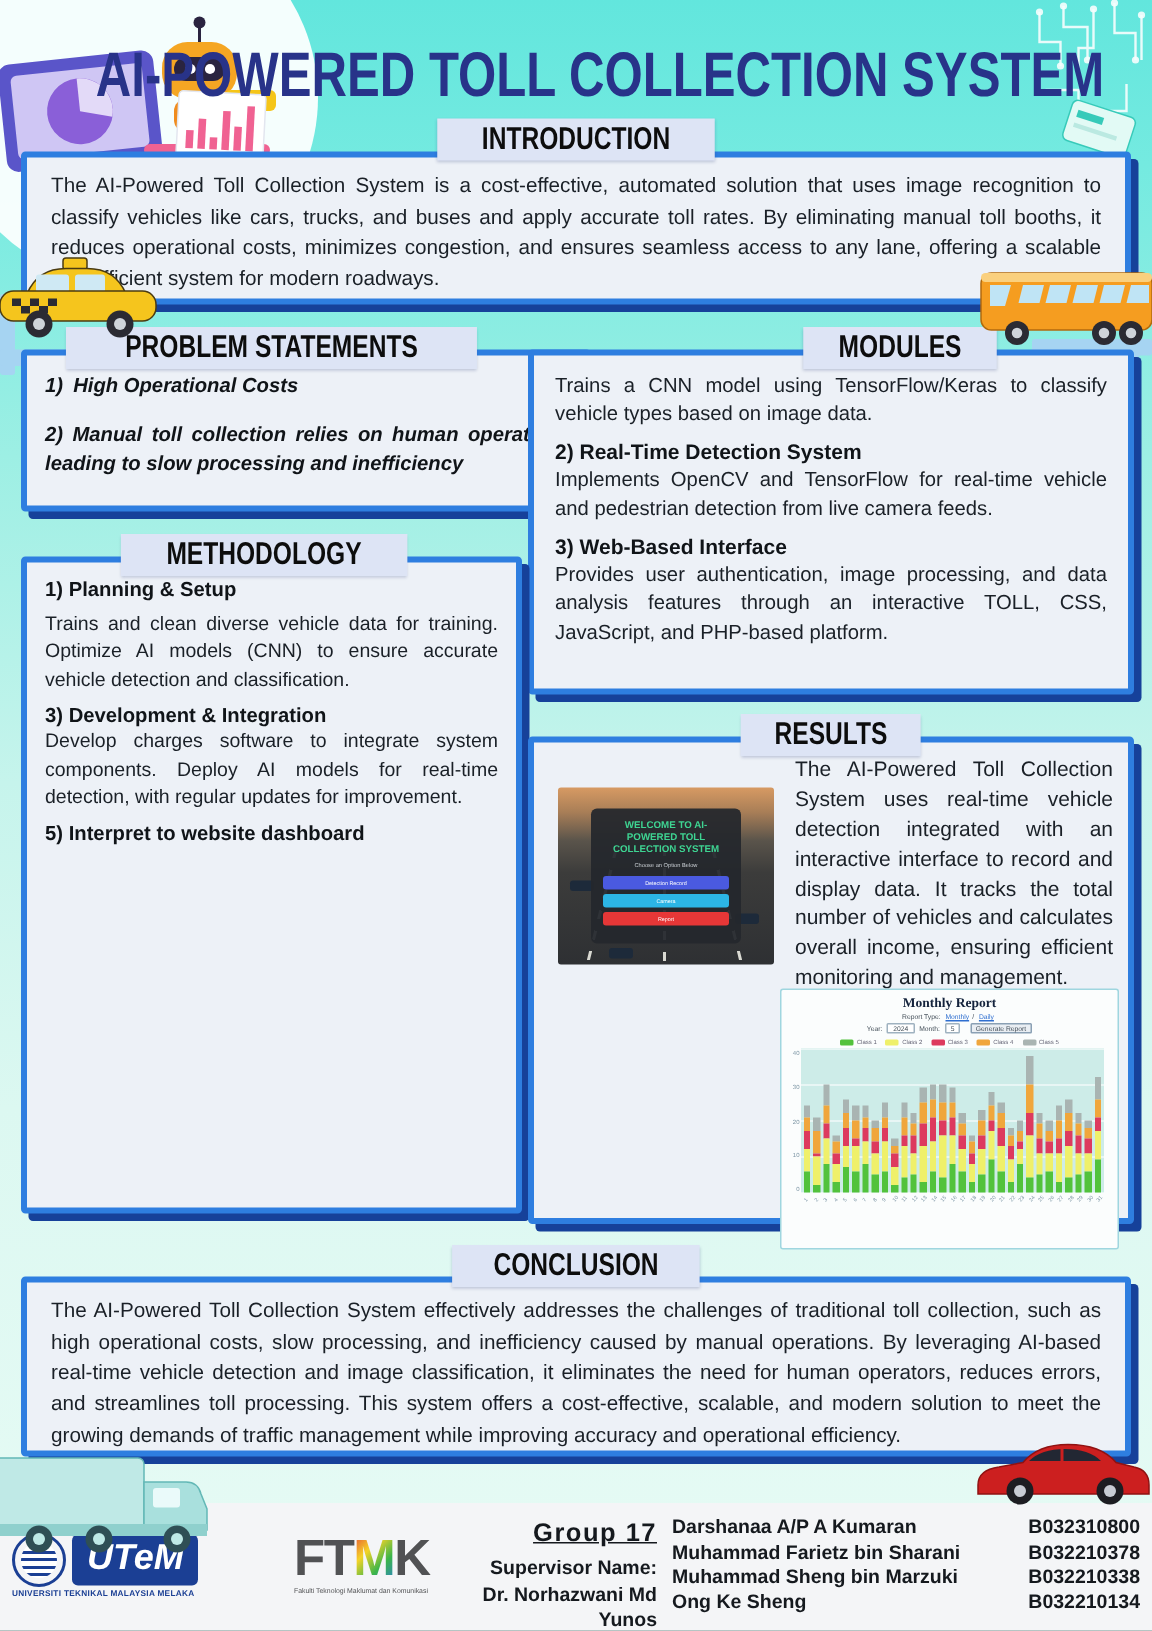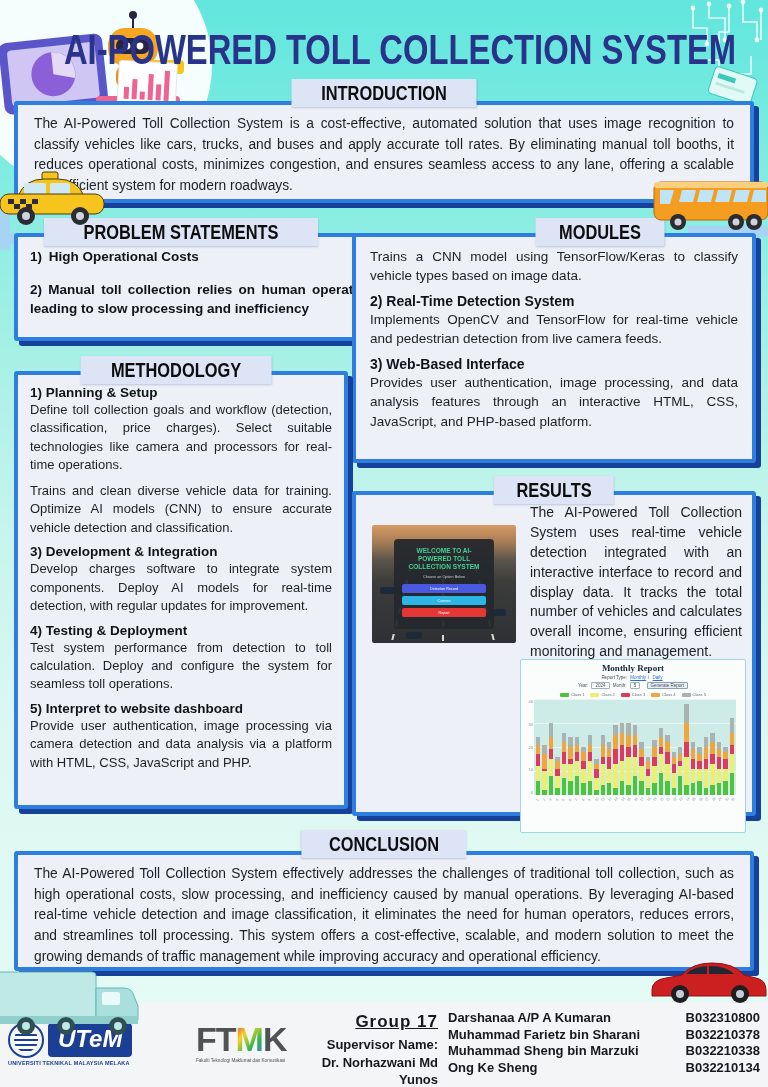--- a/index.html
+++ b/index.html
@@ -169,65 +169,59 @@
   <div class="decor" style="left:688px;top:226px;width:80px;height:11px;"></div>
 
   <div class="sec-head" style="left:384px;top:79px;"><span class="cond">INTRODUCTION</span></div>
   <div class="panel" style="left:14px;top:101px;width:740px;height:102px;">
     <div class="inner" style="padding:9px 16px;">
       <div class="body-text" style="font-size:13.8px;line-height:1.5;">The AI-Powered Toll Collection System is a cost-effective, automated solution that uses image recognition to classify vehicles like cars, trucks, and buses and apply accurate toll rates. By eliminating manual toll booths, it reduces operational costs, minimizes congestion, and ensures seamless access to any lane, offering a scalable and efficient system for modern roadways.</div>
     </div>
   </div>
 
   <div class="sec-head" style="left:181px;top:218px;"><span class="cond">PROBLEM STATEMENTS</span></div>
-  <div class="panel" style="left:14px;top:233px;width:380px;height:108px;">
+  <div class="panel" style="left:14px;top:233px;width:380px;height:108px;font-style:italic;">
     <div class="inner" style="padding:10px 12px;">
       <div class="prob-item">1) High Operational Costs</div>
       <div class="prob-item">2) Manual toll collection relies on human operators, leading to slow processing and inefficiency</div>
     </div>
   </div>
 
   <div class="sec-head" style="left:567px;top:218px;margin-left:33px;"><span class="cond">MODULES</span></div>
   <div class="panel" style="left:352px;top:233px;width:404px;height:230px;">
     <div class="inner mods" style="padding:9px 14px;">
       <div class="step">
         <p class="body-text">Trains a CNN model using TensorFlow/Keras to classify vehicle types based on image data.</p>
       </div>
       <div class="step">
         <b>2) Real-Time Detection System</b>
         <p class="body-text">Implements OpenCV and TensorFlow for real-time vehicle and pedestrian detection from live camera feeds.</p>
       </div>
       <div class="step">
         <b>3) Web-Based Interface</b>
-        <p class="body-text">Provides user authentication, image processing, and data analysis features through an interactive HTML, CSS, JavaScript, and PHP-based platform.</p>
+        <p class="body-text">Provides user authentication, image processing, and data analysis features through an interactive TOLL, CSS, JavaScript, and PHP-based platform.</p>
       </div>
     </div>
   </div>
 
   <div class="sec-head" style="left:176px;top:356px;"><span class="cond">METHODOLOGY</span></div>
   <div class="panel" style="left:14px;top:371px;width:334px;height:438px;">
     <div class="inner" style="padding:10px 12px;">
       <div class="step">
         <b>1) Planning &amp; Setup</b>
-        <p class="body-text">Define toll collection goals and workflow (detection, classification, price charges). Select suitable technologies like camera and processors for real-time operations.</p>
       </div>
       <div class="step">
         <p class="body-text">Trains and clean diverse vehicle data for training. Optimize AI models (CNN) to ensure accurate vehicle detection and classification.</p>
       </div>
       <div class="step">
         <b>3) Development &amp; Integration</b>
         <p class="body-text">Develop charges software to integrate system components. Deploy AI models for real-time detection, with regular updates for improvement.</p>
       </div>
       <div class="step">
-        <b>4) Testing &amp; Deployment</b>
-        <p class="body-text">Test system performance from detection to toll calculation. Deploy and configure the system for seamless toll operations.</p>
-      </div>
-      <div class="step">
         <b>5) Interpret to website dashboard</b>
-        <p class="body-text">Provide user authentication, image processing via camera detection and data analysis via a platform with HTML, CSS, JavaScript and PHP.</p>
       </div>
     </div>
   </div>
 
   <div class="sec-head" style="left:554px;top:476px;"><span class="cond">RESULTS</span></div>
   <div class="panel" style="left:352px;top:491px;width:404px;height:325px;">
     <div class="inner">
 
       <div class="shot">
         <div class="lane" style="left:28px;transform:rotate(14deg);"></div>

